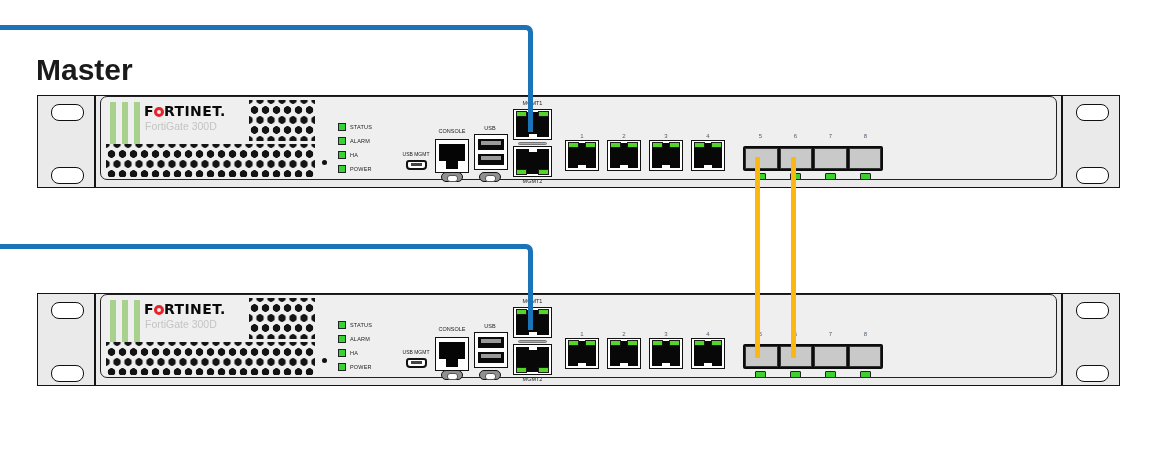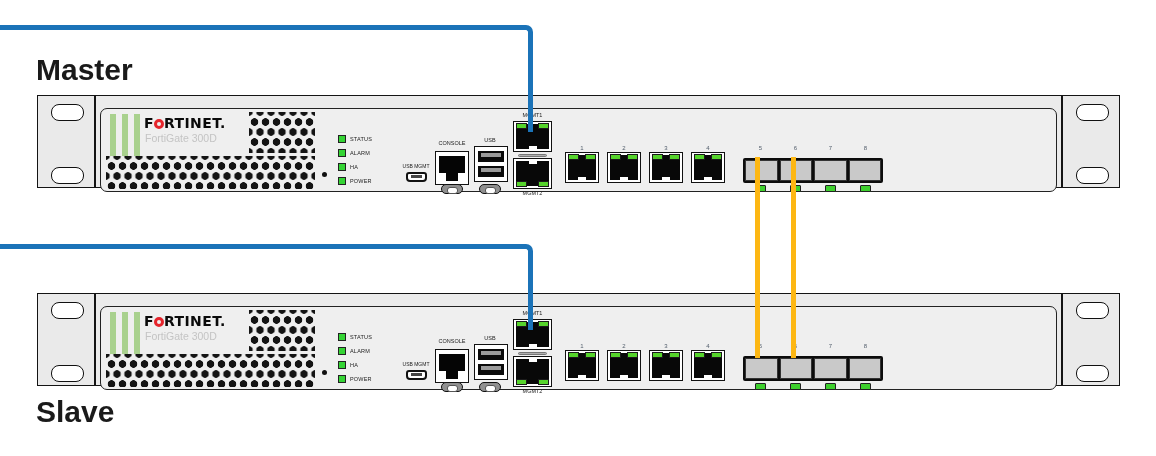--- a/index.html
+++ b/index.html
@@ -28,21 +28,21 @@
   .ear{position:absolute;top:0;width:58px;height:93px;background:#eaeaea;
        border:1px solid #141414;box-sizing:border-box;}
   .ear-l{left:0;}
   .ear-r{left:1025px;}
   .hole{position:absolute;left:13px;width:31px;height:15px;background:#fff;
         border:1px solid #111;border-radius:8px;}
   .hole-t{top:8px;}
   .hole-b{top:71px;}
   .chassis-body{position:absolute;left:58px;top:0;width:967px;height:93px;background:#ebebeb;
         border:1px solid #141414;box-sizing:border-box;}
-  .panel{position:absolute;left:4px;top:12px;width:957px;height:84px;background:#efefef;
+  .panel{position:absolute;left:4px;top:0;width:957px;height:84px;background:#efefef;
         border:1px solid #222;border-radius:7px;box-sizing:border-box;}
 
   
   .ventbars{position:absolute;left:9px;top:5px;white-space:nowrap;}
   .ventbars i{display:inline-block;width:6px;height:42px;background:#a9d18e;margin-right:6px;}
   .brand{position:absolute;left:43px;top:6px;font-size:14px;font-weight:bold;color:#0a0a0a;
          letter-spacing:0.4px;font-family:"DejaVu Sans",sans-serif;white-space:nowrap;}
   .gear{display:inline-block;width:10px;height:10px;border:3px solid #e5252c;border-radius:50%;
         box-sizing:border-box;vertical-align:-0.5px;}
   .model{position:absolute;left:44px;top:23px;font-size:10.5px;color:#c4c4c4;white-space:nowrap;}
@@ -118,21 +118,20 @@
 </style>
 </head>
 <body>
 
 <div id="canvas">
   <div class="cable c-blue-0"></div>
   <div class="cable c-blue-1"></div>
   <div class="cable c-orange-0"></div>
   <div class="cable c-orange-1"></div>
   <div class="title t-master">Master</div>
-  <div class="title t-slave">Slave</div>
 <div class="device dev-master">
     <div class="ear ear-l">
       <i class="hole hole-t"></i>
       <i class="hole hole-b"></i>
     </div>
     <div class="chassis-body">
       <div class="panel">
         <div class="ventbars"><i></i><i></i><i></i></div>
         <div class="brand"><span>F</span><i class="gear"></i><span>RTINET.</span></div>
         <div class="model">FortiGate 300D</div>

